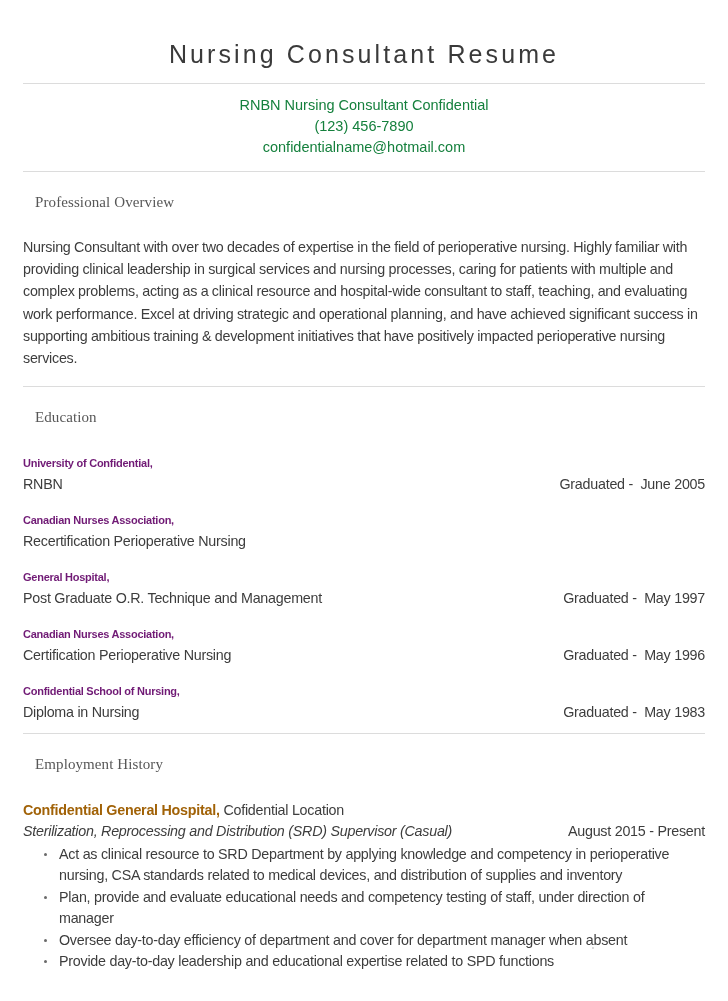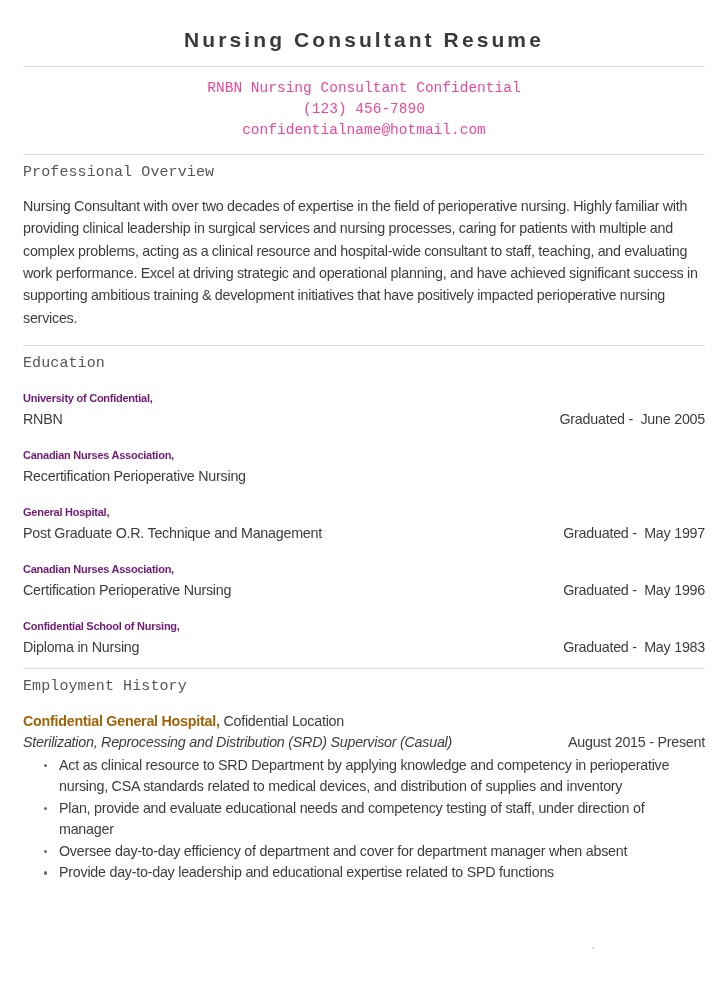--- a/index.html
+++ b/index.html
@@ -22,61 +22,61 @@
     width: 728px;
     height: 1001px;
     box-sizing: border-box;
     padding: 0 23px;
     background: #ffffff;
   }
 
   
   .doc-title {
     margin: 0;
-    padding-top: 28px;
+    padding-top: 40px;
     text-align: center;
     font-family: "Liberation Sans", sans-serif;
-    font-size: 21px;
-    font-weight: bold;
+    font-size: 25px;
+    font-weight: normal;
     letter-spacing: 3.1px;
     color: #3a3a3a;
     line-height: 1.15;
     white-space: nowrap;
   }
 
   
   .rule {
     height: 1px;
     background: #dcdcdc;
     border: 0;
     margin: 0;
   }
   .rule-title { margin-top: 14px; }
 
   
   .contact {
     text-align: center;
-    font-family: Liberation Mono, monospace;
+    font-family: Liberation Sans, sans-serif;
     font-size: 14.5px;
-    color: #ec4899;
+    color: #15803d;
     line-height: 21px;
     padding-top: 11px;
     padding-bottom: 13px;
   }
   .contact div { white-space: nowrap; }
 
   
   .section-rule { margin-top: 0; }
   .section-title {
-    font-family: Liberation Mono, monospace;
+    font-family: Liberation Serif, serif;
     font-size: 15px;
     font-weight: normal;
     color: #575757;
     letter-spacing: 0.1px;
-    margin: 0;
+    margin: 12px;
     padding-top: 8px;
     padding-bottom: 4px;
     line-height: 20px;
   }
 
   
   .overview {
     font-family: "Liberation Sans", sans-serif;
     font-size: 14.3px;
     line-height: 22.3px;

